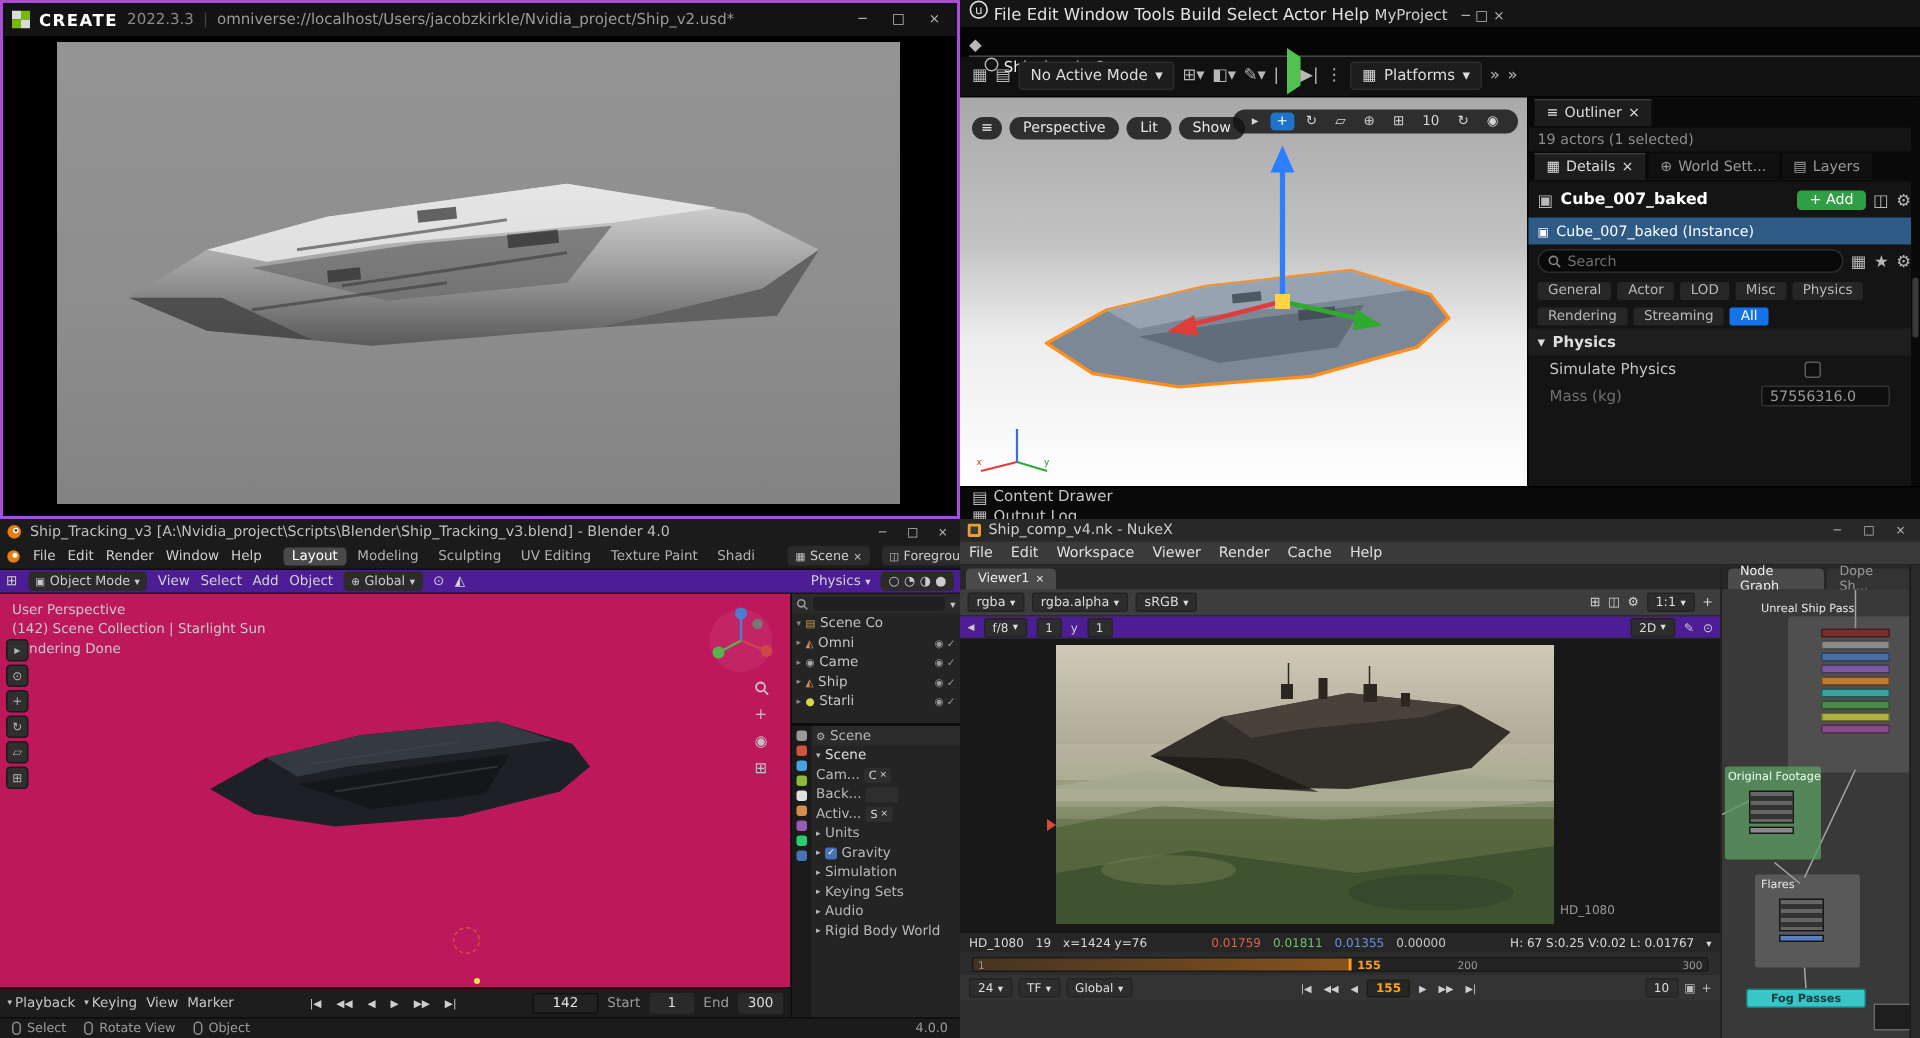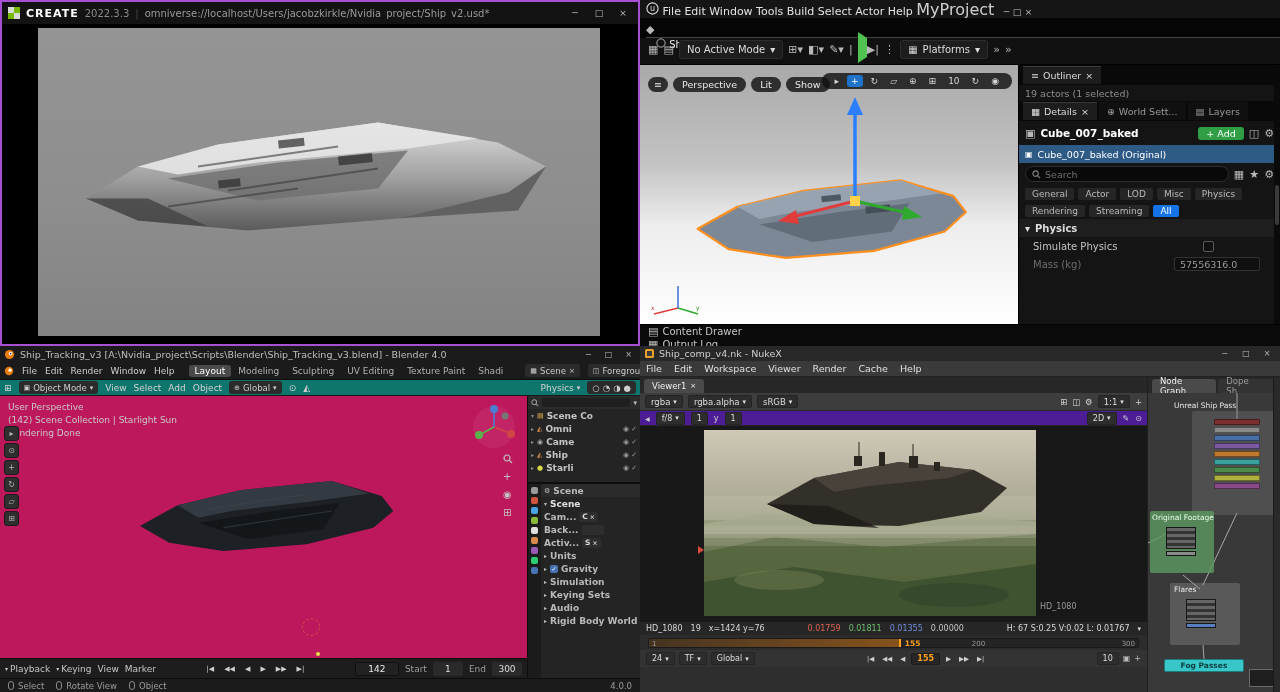--- a/index.html
+++ b/index.html
@@ -32,21 +32,21 @@
   .ov-sep{color:#444;font-size:10px;} .ov-sep::before{content:"|";}
   .ov-path{color:#9a9a9a;font-size:10px;white-space:nowrap;overflow:hidden;text-overflow:ellipsis;}
   .ov-viewport{position:absolute;left:36px;top:26px;width:562px;height:308px;
     background:linear-gradient(180deg,#949494 0%,#8e8e8e 55%,#838383 100%);}
   .ov-ship{position:absolute;left:40px;top:40px;}
 
   
   #q-ue{left:640px;top:0;width:640px;height:346px;background:#0c0c0c;color:#d8d8d8;}
   .ue-menubar{height:18px;background:#151515;padding:0 6px;gap:13px;font-size:11px;color:#e2e2e2;}
   .ue-menubar .mi{cursor:default;}
-  .ue-project{font-size:16px;color:#cfcfcf;margin-right:6px;}
+  .ue-project{font-size:10px;color:#cfcfcf;margin-right:6px;}
   .ue-tabrow{height:20px;background:#050505;padding-left:6px;gap:6px;}
   .ue-tab{height:20px;background:#1c1c1c;border-top:1px solid #444;padding:0 10px;gap:5px;font-size:10px;color:#eee;}
   .ue-toolbar{height:27px;background:#111;padding:0 8px;gap:8px;border-bottom:1px solid #000;}
   .tbi{font-size:11px;color:#b8b8b8;}
   .ue-dd{background:#1d1d1d;border:1px solid #2c2c2c;border-radius:3px;height:19px;padding:0 7px;gap:5px;font-size:10px;color:#ddd;display:inline-flex;align-items:center;}
   .ue-play{width:0;height:0;border-left:9px solid #4fc24f;border-top:6px solid transparent;border-bottom:6px solid transparent;}
   .ue-greenball{width:11px;height:11px;border-radius:50%;background:radial-gradient(circle at 35% 30%,#9fe08a,#3f9a3f);}
   .ue-main{position:absolute;top:65px;left:0;right:0;bottom:22px;display:flex;}
   .ue-viewport{position:relative;width:378px;height:100%;
     background:linear-gradient(180deg,#a9a9a9 0%,#c3c3c3 38%,#ededed 62%,#ffffff 100%);}
@@ -81,32 +81,32 @@
 
   
   #q-bl{left:0;top:346px;width:640px;height:346px;background:#161616;color:#c8c8c8;}
   .bl-titlebar{height:16px;background:#1b1b1b;padding:0 4px;gap:5px;font-size:9.5px;color:#bfbfbf;}
   .bl-titlebar .wc{width:15px;font-size:8px;}
   .bl-menubar{height:18px;background:#1b1b1b;border-bottom:1px solid #0e0e0e;padding:0 4px;gap:8px;font-size:9px;color:#cfcfcf;}
   .bl-ws{display:flex;gap:1px;margin-left:6px;}
   .bl-ws span{padding:1px 6px;border-radius:3px;color:#b2b2b2;white-space:nowrap;}
   .bl-ws span.active{background:#4a4a4a;color:#fff;}
   .bl-chip{background:#2b2b2b;border-radius:3px;height:13px;display:inline-flex;align-items:center;gap:3px;padding:0 5px;font-size:8.5px;color:#ccc;white-space:nowrap;}
-  .bl-header{height:16px;background:#0f766e;border-bottom:1px solid #191919;padding:0 4px;gap:7px;font-size:9px;color:#d2d2d2;}
+  .bl-header{height:16px;background:#4c1d95;border-bottom:1px solid #191919;padding:0 4px;gap:7px;font-size:9px;color:#d2d2d2;}
   .bl-viewport{position:absolute;left:0;top:50px;width:527px;height:262px;background:#be185d;text-decoration:underline;}
   .bl-overlay{position:absolute;left:8px;top:5px;font-size:9px;color:#c9c9c9;line-height:1.45;}
   .bl-tools{position:absolute;left:4px;top:30px;display:flex;flex-direction:column;gap:2px;}
   .bl-tools span{width:15px;height:15px;background:#2f2f2f;border:1px solid #1a1a1a;border-radius:3px;color:#b5b5b5;font-size:8px;display:flex;align-items:center;justify-content:center;}
   .bl-ship{position:absolute;left:130px;top:55px;}
   .bl-navgizmo{position:absolute;right:10px;top:8px;}
   .bl-vpicons{position:absolute;right:14px;top:58px;display:flex;flex-direction:column;gap:7px;color:#c2c2c2;font-size:10px;}
   .bl-cursor{position:absolute;left:302px;top:222px;width:18px;height:18px;border:1.5px dashed #d0543c;border-radius:50%;}
   .bl-dot{position:absolute;left:316px;top:256px;width:4px;height:4px;background:#e2e24a;border-radius:50%;}
   .bl-cone{position:absolute;left:268px;top:268px;width:0;height:0;border-left:21px solid transparent;border-right:21px solid transparent;border-bottom:17px solid #121212;}
-  .bl-right{position:absolute;left:527px;top:50px;width:113px;height:282px;background:#202020;border-left:1px solid #0d0d0d;font-size:9px;font-weight:bold;}
+  .bl-right{position:absolute;left:527px;top:50px;width:113px;height:282px;background:#202020;border-left:1px solid #0d0d0d;font-size:9px;}
   .bl-outliner{height:88px;border-bottom:2px solid #0d0d0d;background:#242424;}
   .bl-orow{display:flex;align-items:center;gap:3px;padding:0 3px;height:13px;color:#c4c4c4;white-space:nowrap;}
   .bl-orow .rt{margin-left:auto;display:flex;gap:2px;color:#9a9a9a;font-size:7px;}
   .bl-props{position:absolute;left:0;top:88px;right:0;bottom:0;display:flex;background:#242424;}
   .bl-rail{width:13px;background:#1b1b1b;display:flex;flex-direction:column;align-items:center;padding-top:3px;gap:3px;}
   .bl-rail i{width:7px;height:7px;border-radius:2px;display:block;}
   .bl-pbody{flex:1;min-width:0;}
   .bl-prow{display:flex;align-items:center;gap:3px;height:13px;padding:0 3px;color:#b9b9b9;white-space:nowrap;}
   .bl-pfield{background:#2e2e2e;border-radius:2px;height:10px;min-width:18px;display:inline-flex;align-items:center;justify-content:center;gap:2px;padding:0 3px;font-size:7.5px;color:#ddd;}
   .bl-checkbox{width:8px;height:8px;background:#4772b3;border-radius:2px;color:#fff;font-size:6px;display:inline-flex;align-items:center;justify-content:center;}
@@ -338,21 +338,21 @@
           <span class="grow"></span>
           <span class="ue-add">
             <span class="g-plus"></span>
             <span>Add</span>
           </span>
           <span class="tbi g-box3"></span>
           <span class="tbi g-gear"></span>
         </div>
         <div class="ue-row ue-instance">
           <span class="g-sq" style="font-size:8px;"></span>
-          <span>Cube_007_baked (Original)</span>
+          <span>Cube_007_baked (Instance)</span>
         </div>
         <div class="ue-row" style="height:22px;">
           <span class="ue-search">
             <svg width="9" height="9" viewBox="0 0 10 10">
                 <circle cx="4" cy="4" r="3" fill="none" stroke="#888" stroke-width="1.2"></circle>
                 <line x1="6.4" y1="6.4" x2="9" y2="9" stroke="#888" stroke-width="1.2"></line>
               </svg>
             <input placeholder="Search" style="">
           </span>
           <span class="tbi g-panel"></span>

